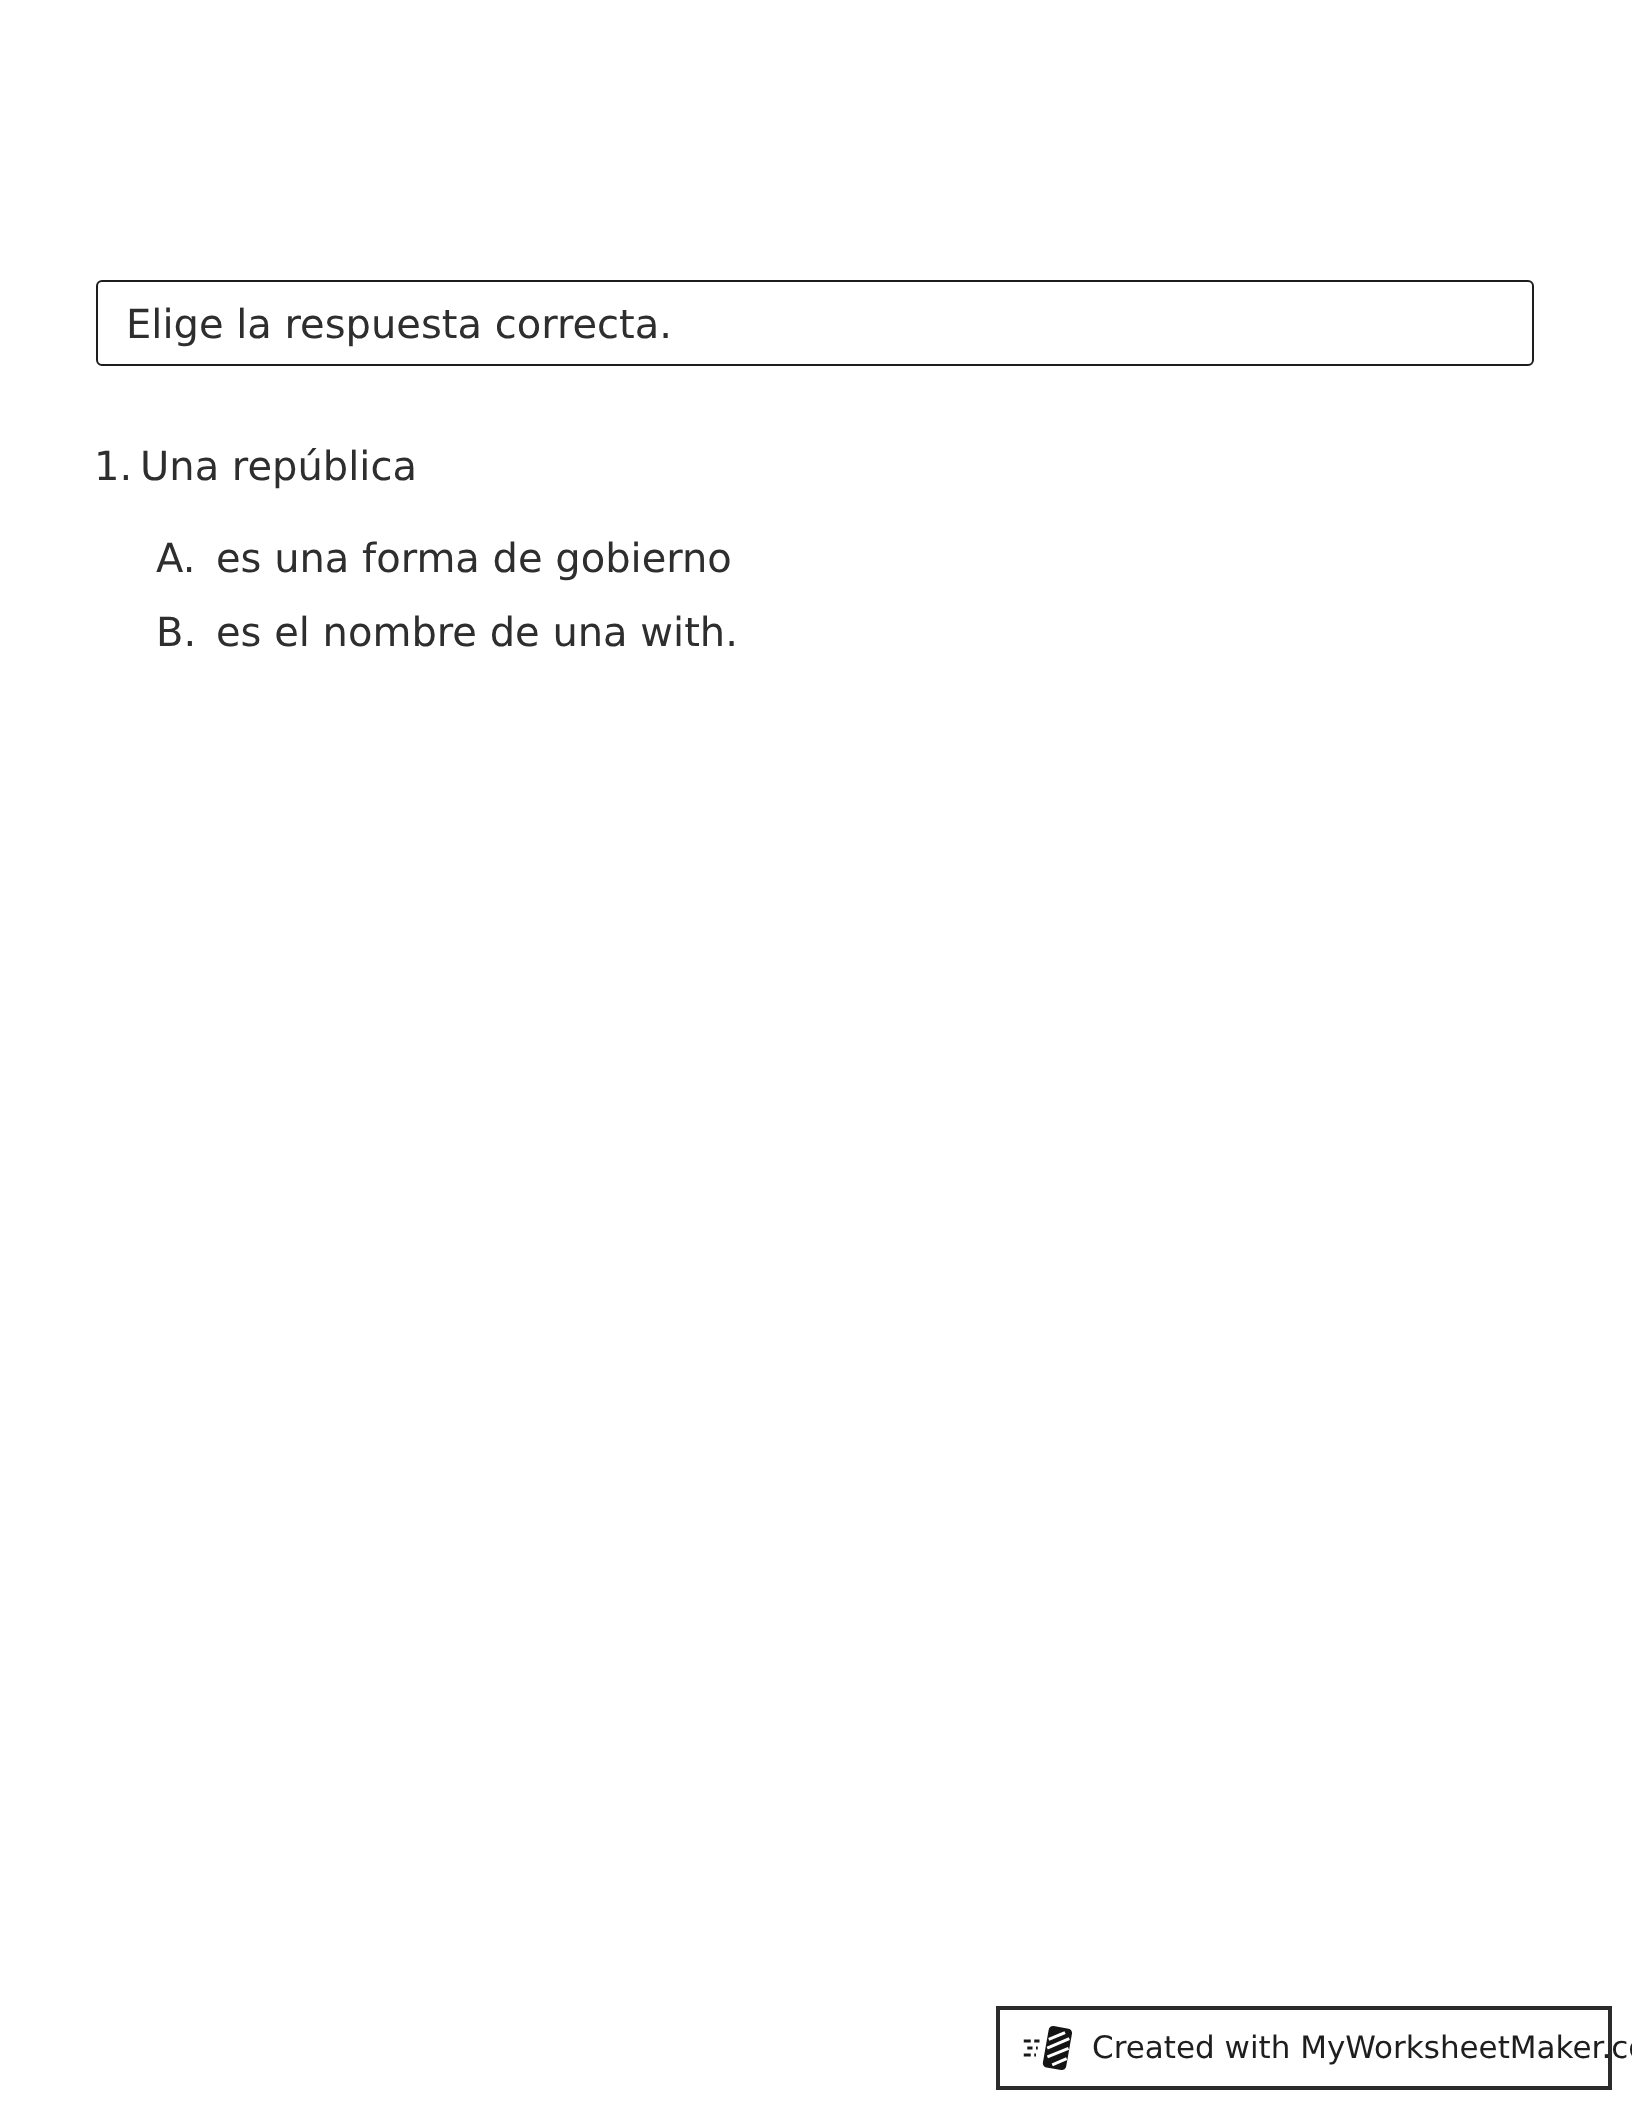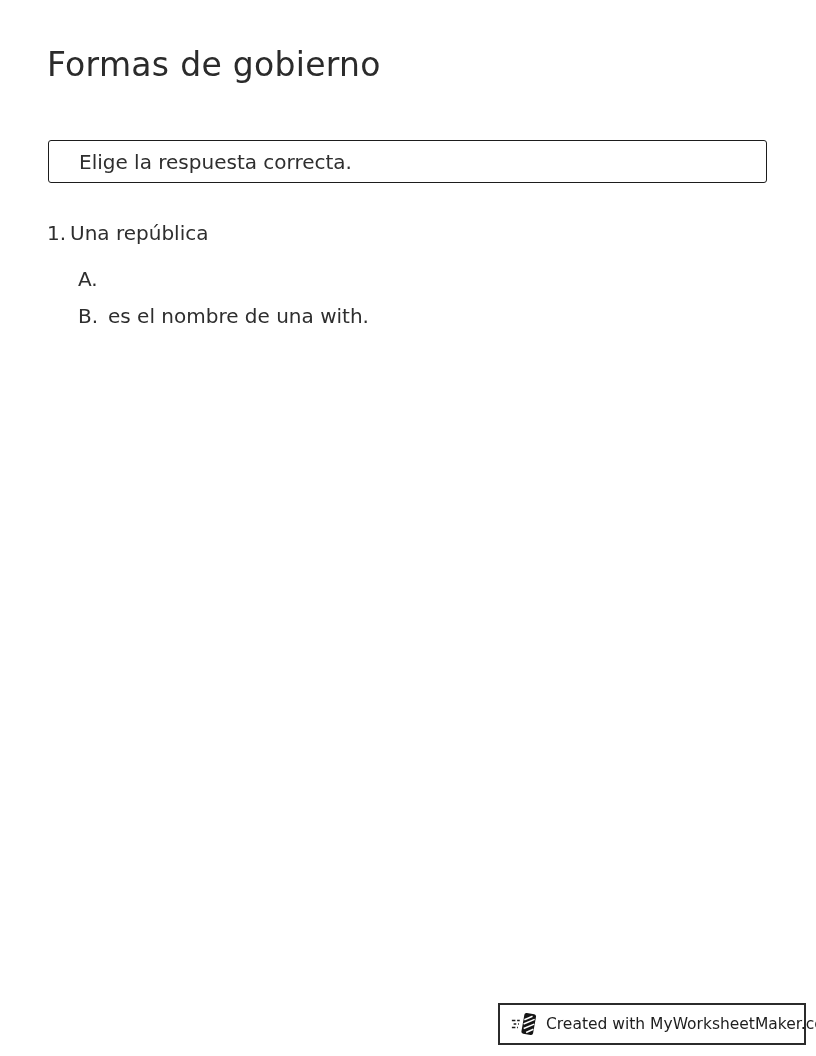--- a/index.html
+++ b/index.html
@@ -21,21 +21,21 @@
     font-weight:500; letter-spacing:0.3px;
     color:#2b2b2b;
     white-space:nowrap;
   }
   .instruction-box {
     position:absolute; left:48px; top:140px;
     width:719px; height:43px;
     border:1.5px solid #1d1d1d;
     border-radius:3px;
     display:flex; align-items:center;
-    padding-left:30px;
+    padding-left:14px;
     background:#ffffff;
   }
   .instruction-text {
     font-size:20px; color:#2e2e2e;
     white-space:nowrap;
   }
   .question-line {
     position:absolute; left:47px; top:221px;
     font-size:20px; line-height:24px;
     display:flex;
@@ -69,33 +69,33 @@
     font-size:15.5px;
     color:#1e1e1e;
     white-space:nowrap;
   }
 </style>
 </head>
 <body>
 
 <div class="page">
 
-  <h1 class="title">Formas de gobierno</h1>
 
   <div class="instruction-box">
     <span class="instruction-text">Elige la respuesta correcta.</span>
   </div>
 
   <div class="question-line">
     <span class="q-num">1.</span>
     <span class="q-text">Una república</span>
   </div>
 
   <div class="choice-line choice-a">
     <span class="choice-letter">A.</span>
+    <span class="choice-text">es una forma de gobierno</span>
   </div>
 
   <div class="choice-line choice-b">
     <span class="choice-letter">B.</span>
     <span class="choice-text">es el nombre de una with.</span>
   </div>
 
   <div class="footer-box">
     <svg class="footer-logo" viewBox="0 0 32 32" aria-hidden="true">
 

